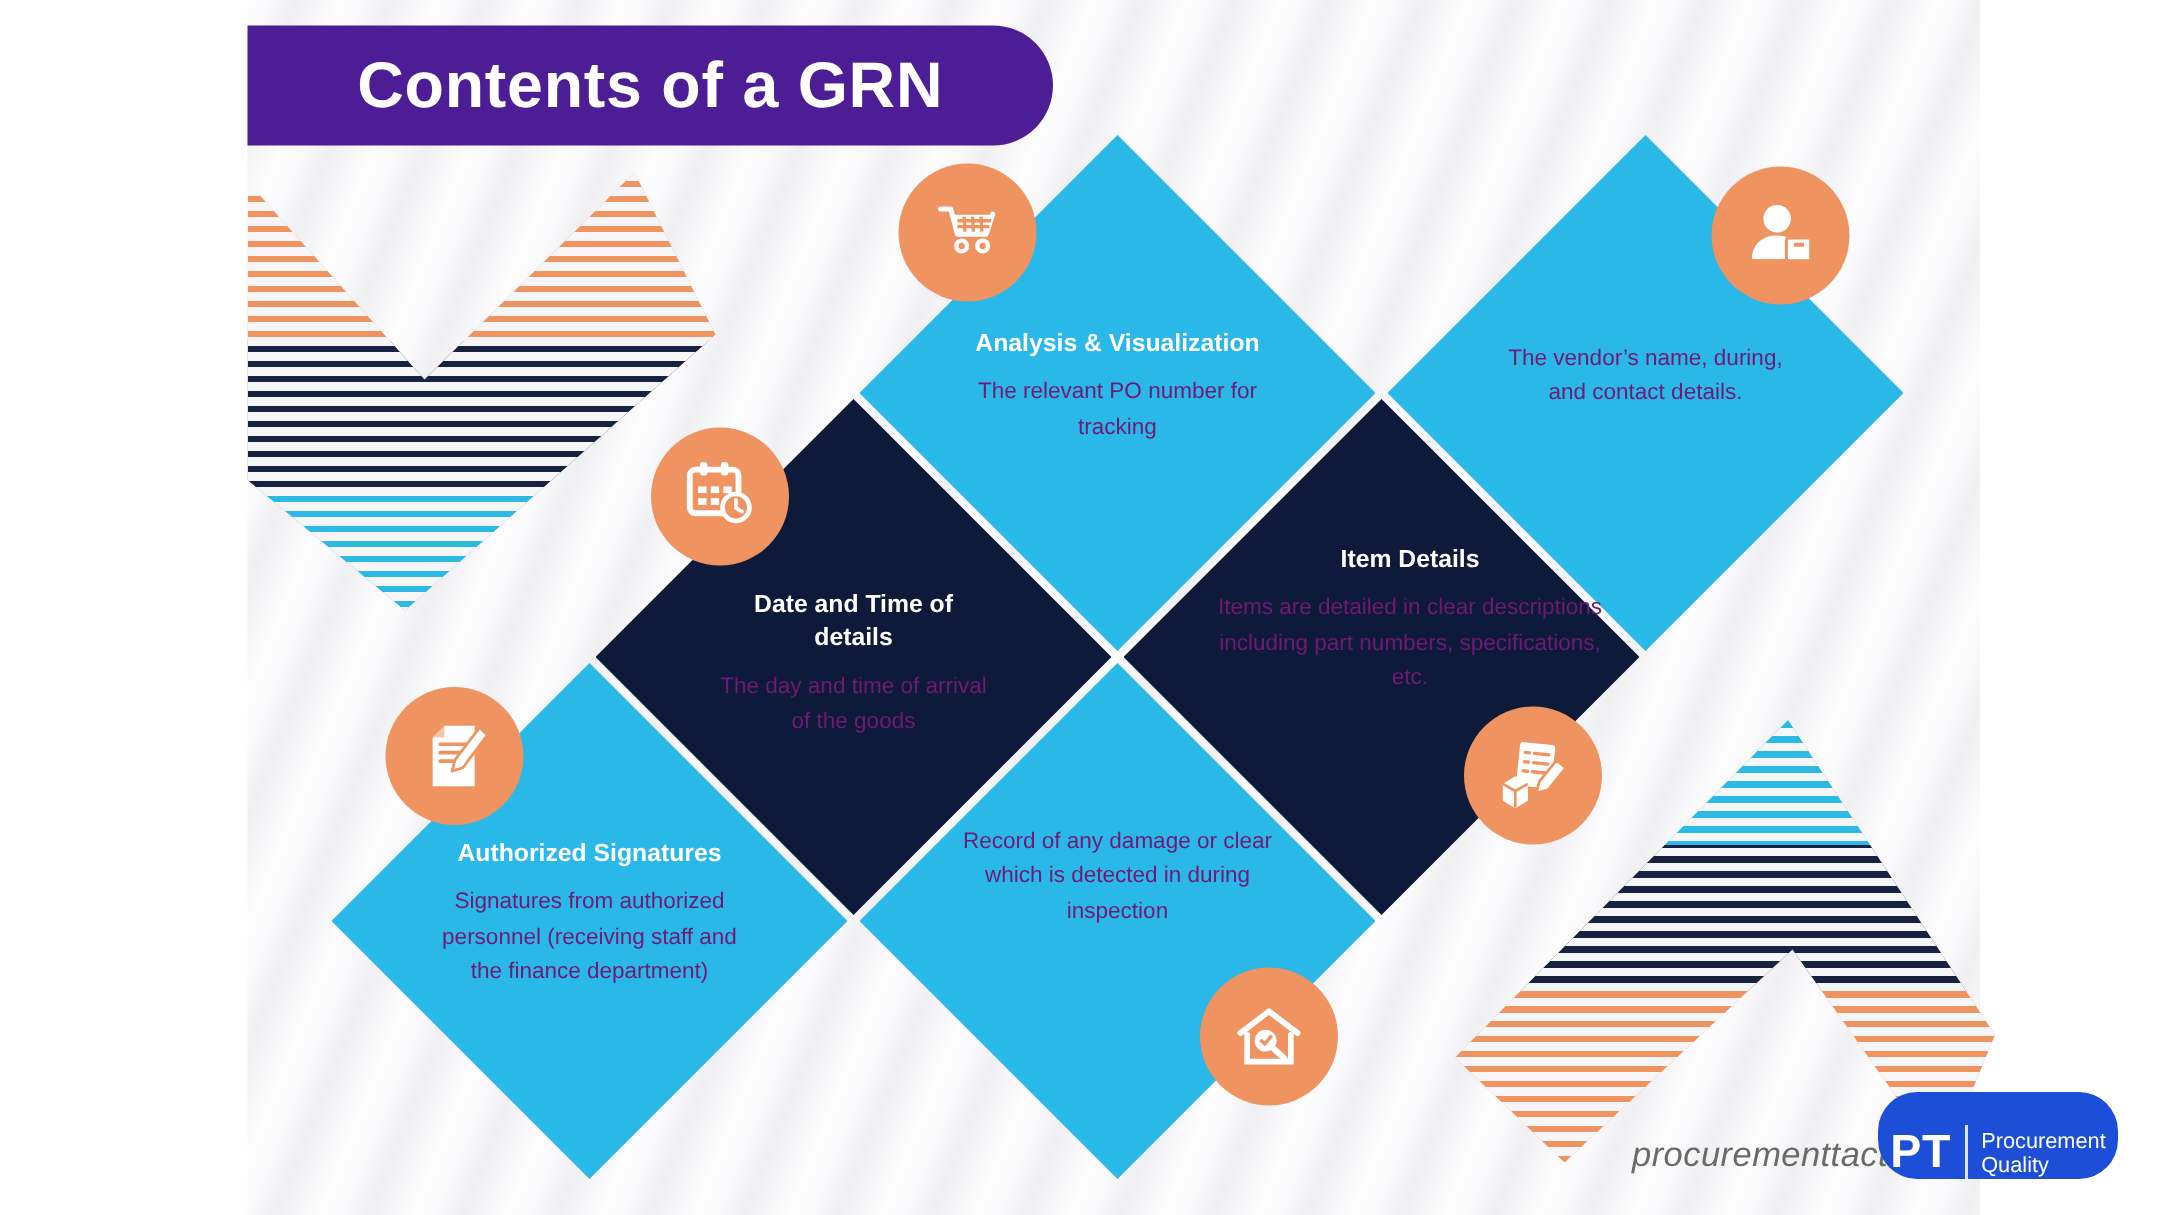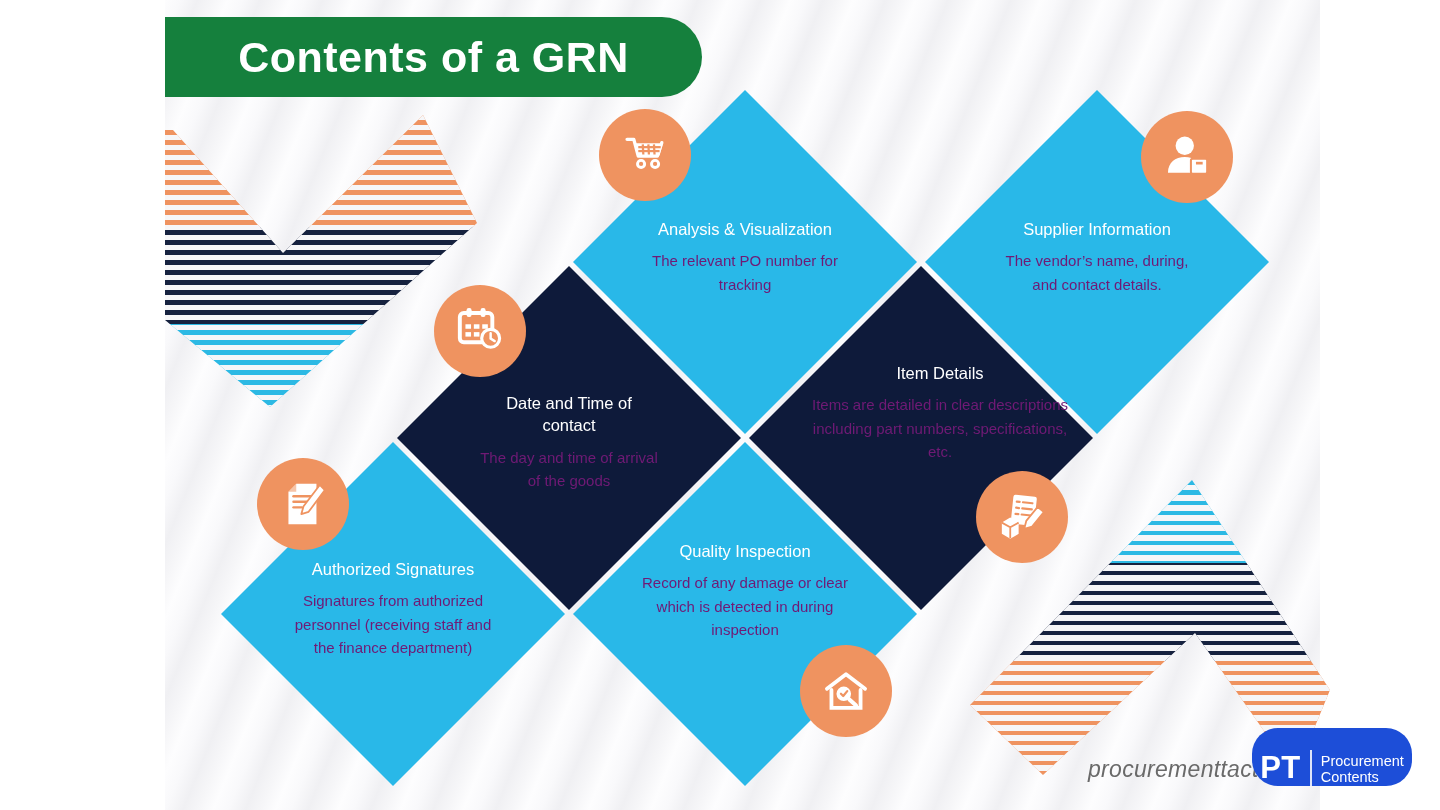--- a/index.html
+++ b/index.html
@@ -10,21 +10,21 @@
   .canvas {
     position:absolute; left:165px; top:0; width:1155px; height:810px;
     background:
       repeating-linear-gradient(112deg,
         #fdfdfe 0px, #f9f9fb 14px, #f0f0f3 30px, #f6f6f8 44px, #fdfdfe 58px);
   }
 
   
   .title-pill {
     position:absolute; left:165px; top:17px; width:537px; height:80px;
-    background:#15803d; border-radius:0 44px 44px 0;
+    background:#4c1d95; border-radius:0 44px 44px 0;
     display:flex; align-items:center; justify-content:center;
     z-index:6;
   }
   .title-pill span {
     color:#ffffff; font-size:43px; font-weight:bold; letter-spacing:0.5px;
   }
 
   
   .diamond {
     position:absolute; width:344px; height:344px;
@@ -35,21 +35,21 @@
   .diamond.navy { background:#0e1a3a; }
   .d-analysis { left:573px; top:90px; }
   .d-supplier { left:925px; top:90px; }
   .d-date     { left:397px; top:266px; }
   .d-item     { left:749px; top:266px; }
   .d-auth     { left:221px; top:442px; }
   .d-quality  { left:573px; top:442px; }
 
   
   .card-text { position:absolute; text-align:center; color:#ffffff; z-index:4; }
-  .card-text .c-title { font-weight:normal; font-size:16.5px; line-height:1.35; margin:0 auto; }
+  .card-text .c-title { font-weight:bold; font-size:16.5px; line-height:1.35; margin:0 auto; }
   .card-text .c-body  { font-size:15px; line-height:1.55; margin-top:9px; color:#701a75; }
   .t-analysis { left:630px; top:218px; width:230px; }
   .t-supplier { left:987px; top:218px; width:220px; }
   .t-date     { left:464px; top:392px; width:210px; }
   .t-date .c-title { width:150px; }
   .t-item     { left:810px; top:362px; width:260px; }
   .t-auth     { left:280px; top:558px; width:226px; }
   .t-quality  { left:622px; top:540px; width:246px; }
 
   
@@ -116,37 +116,35 @@
   <div class="diamond navy d-date"></div>
   <div class="diamond navy d-item"></div>
   <div class="diamond cyan d-auth"></div>
   <div class="diamond cyan d-quality"></div>
 
   <div class="card-text t-analysis">
     <div class="c-title">Analysis &amp; Visualization</div>
     <div class="c-body">The relevant PO number for tracking</div>
   </div>
   <div class="card-text t-supplier">
-    <div class="c-title">Supplier Information</div>
     <div class="c-body" style="width:196px;margin-left:auto;margin-right:auto;">The vendor’s name, during, and contact details.</div>
   </div>
   <div class="card-text t-date">
-    <div class="c-title">Date and Time of contact</div>
+    <div class="c-title">Date and Time of details</div>
     <div class="c-body" style="width:190px;margin-left:auto;margin-right:auto;">The day and time of arrival of the goods</div>
   </div>
   <div class="card-text t-item">
     <div class="c-title">Item Details</div>
     <div class="c-body">Items are detailed in clear descriptions including part numbers, specifications, etc.</div>
   </div>
   <div class="card-text t-auth">
     <div class="c-title">Authorized Signatures</div>
     <div class="c-body" style="width:206px;margin-left:auto;margin-right:auto;">Signatures from authorized personnel (receiving staff and the finance department)</div>
   </div>
   <div class="card-text t-quality">
-    <div class="c-title">Quality Inspection</div>
     <div class="c-body">Record of any damage or clear which is detected in during inspection</div>
   </div>
 
   <div class="icon-circle ic-cart">
     <svg viewBox="0 0 50 50">
       <path d="M9 11h6l4 15h17l4-12" fill="none" stroke="#fff" stroke-width="3" stroke-linecap="round" stroke-linejoin="round"></path>
       <path d="M16.5 14.5h24.5l-3 11H19.5z" fill="#fff"></path>
       <g stroke="#ef9360" stroke-width="2">
         <line x1="19" y1="18" x2="39" y2="18"></line>
           <line x1="19" y1="21.5" x2="38" y2="21.5"></line>
@@ -226,17 +224,17 @@
       <line x1="28" y1="32.5" x2="34" y2="38" stroke="#fff" stroke-width="3.6" stroke-linecap="round"></line>
     </svg>
   </div>
 
   <div class="watermark">procurementtactics</div>
   <div class="logo">
     <span class="monogram">PT</span>
     <span class="divider"></span>
     <span class="words">
       <span>Procurement</span><br>
-      <span>Contents</span>
+      <span>Quality</span>
     </span>
   </div>
 
 </div>
 
 </body></html>

